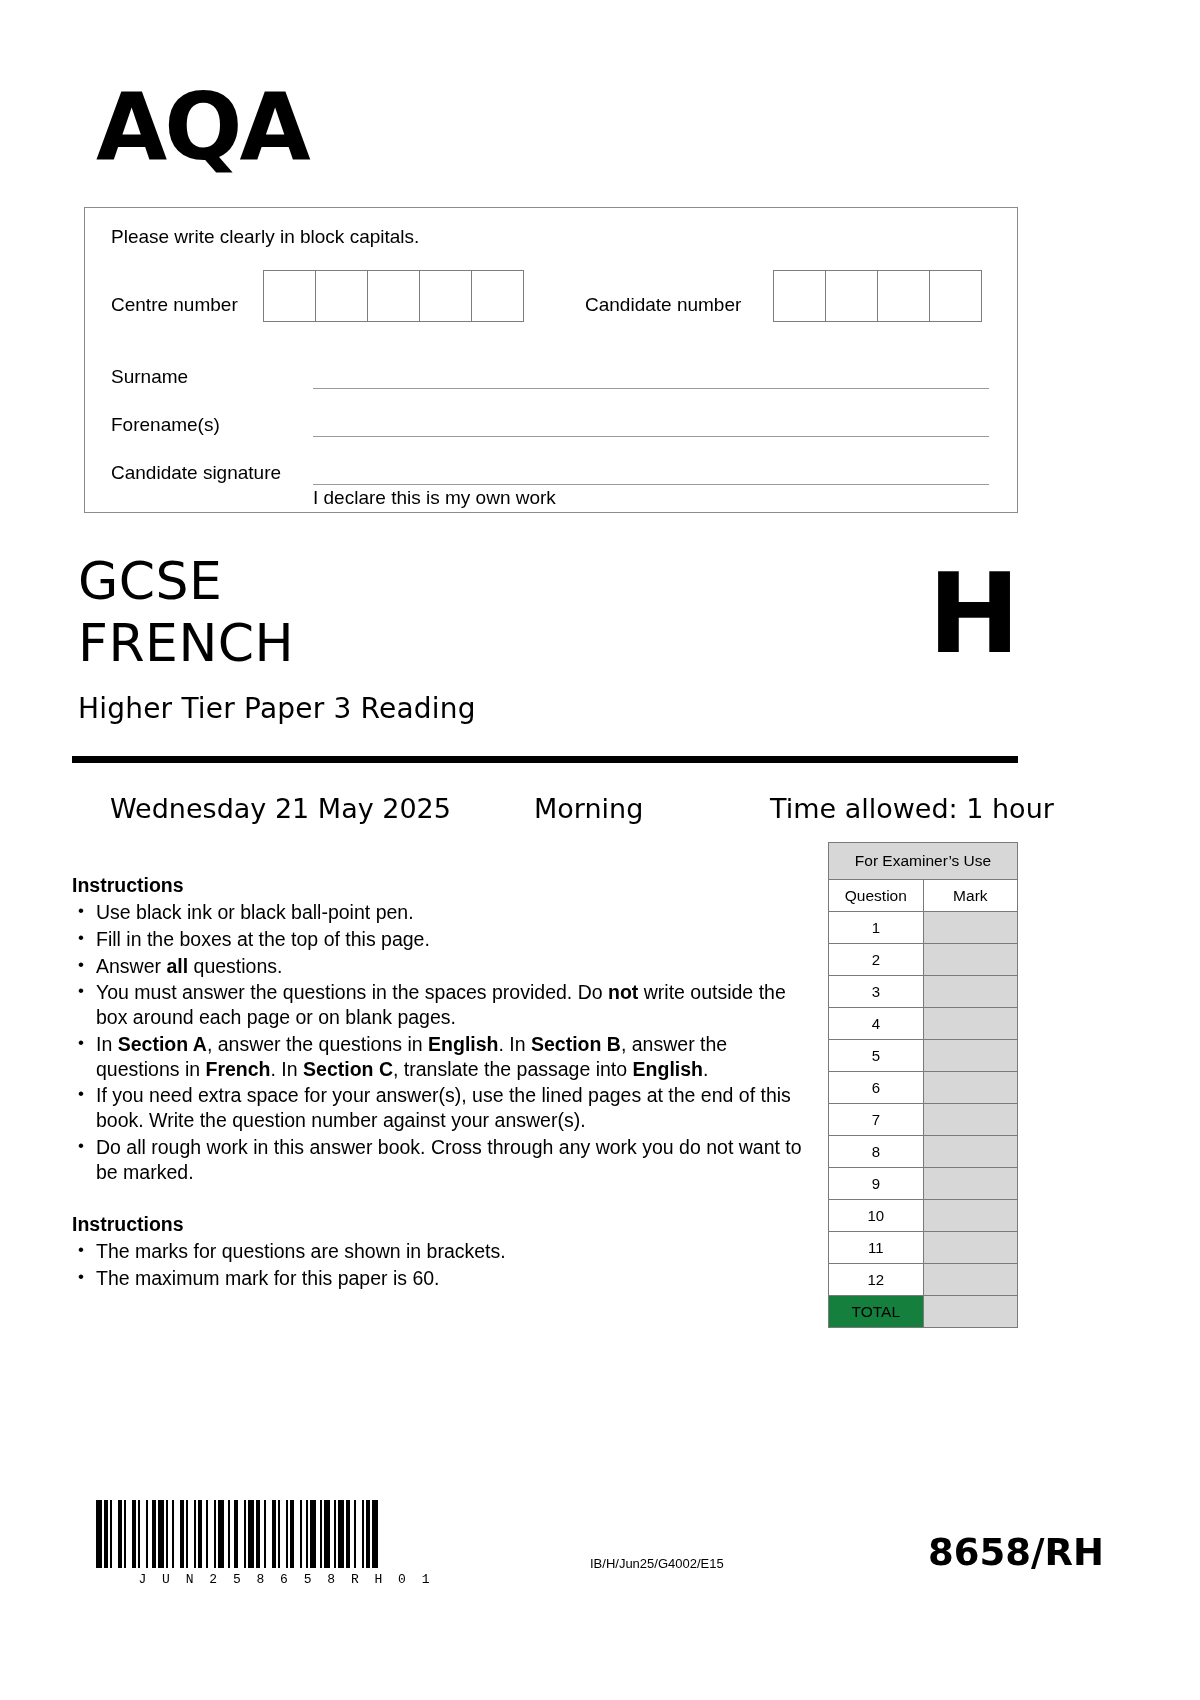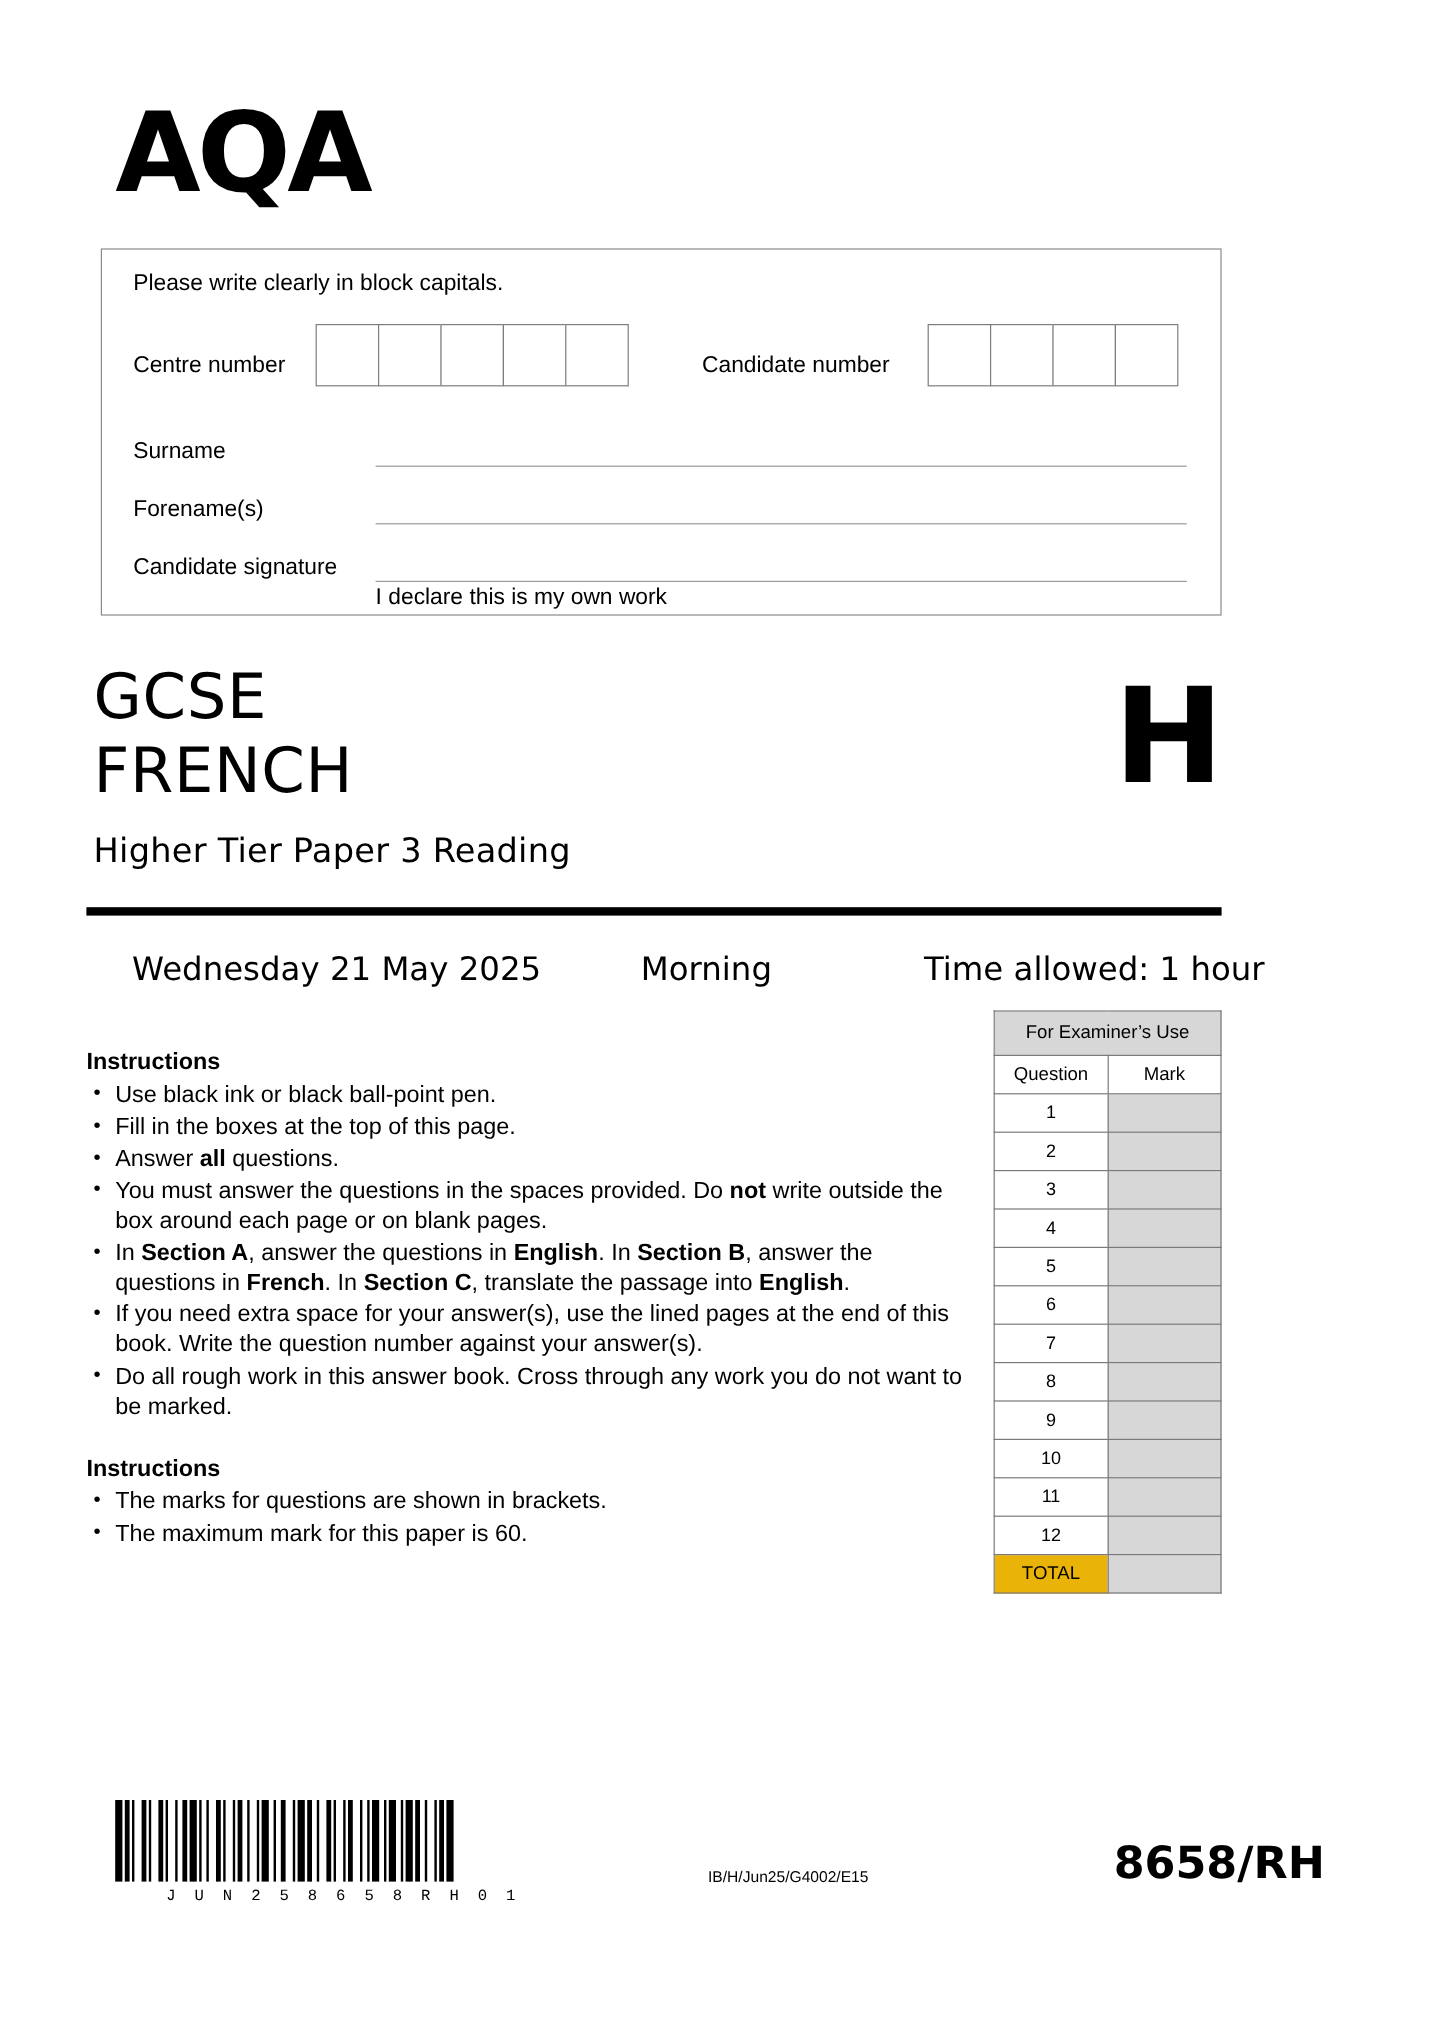--- a/index.html
+++ b/index.html
@@ -145,21 +145,21 @@
     box-sizing:border-box;
   }
   .ex-title {
     background:#d7d7d7;
     height:37px !important;
     font-size:15.5px;
   }
   .ex-head { background:#ffffff; font-size:15.5px; }
   .ex-q { background:#ffffff; width:95px; font-size:15px; }
   .ex-m { background:#d7d7d7; width:95px; }
-  .ex-total { background:#eab308; font-weight:700; font-size:15.5px; }
+  .ex-total { background:#15803d; font-weight:700; font-size:15.5px; }
 
   
   .barcode {
     position:absolute; left:96px; top:1496px;
     width:380px; height:68px;
     display:flex; align-items:stretch;
   }
   .barcode i { display:block; height:100%; background:#000; }
   .barcode-text {
     position:absolute; left:96px; top:1568px;

